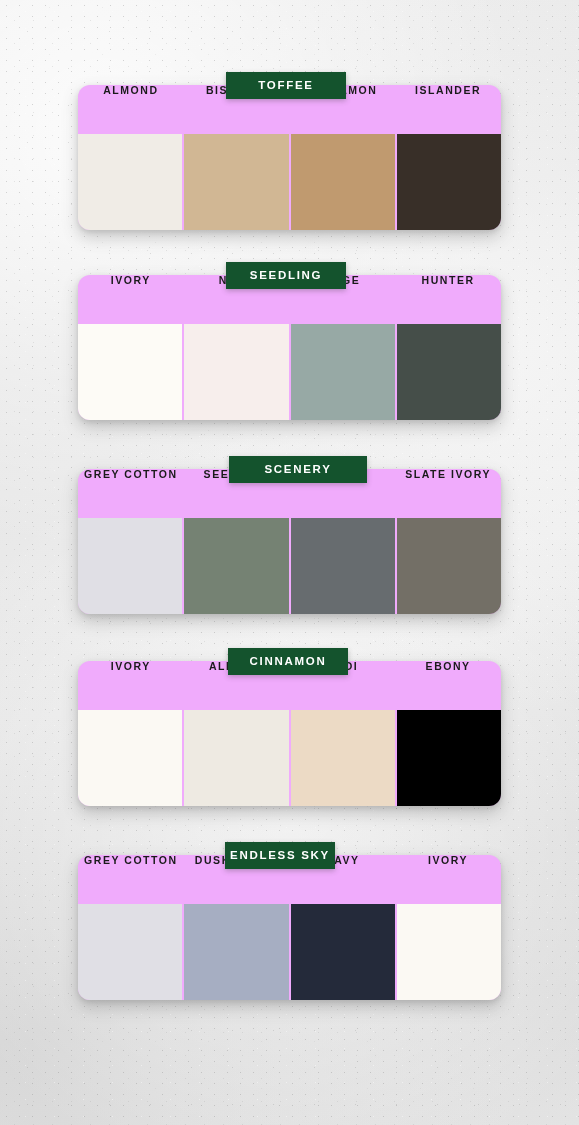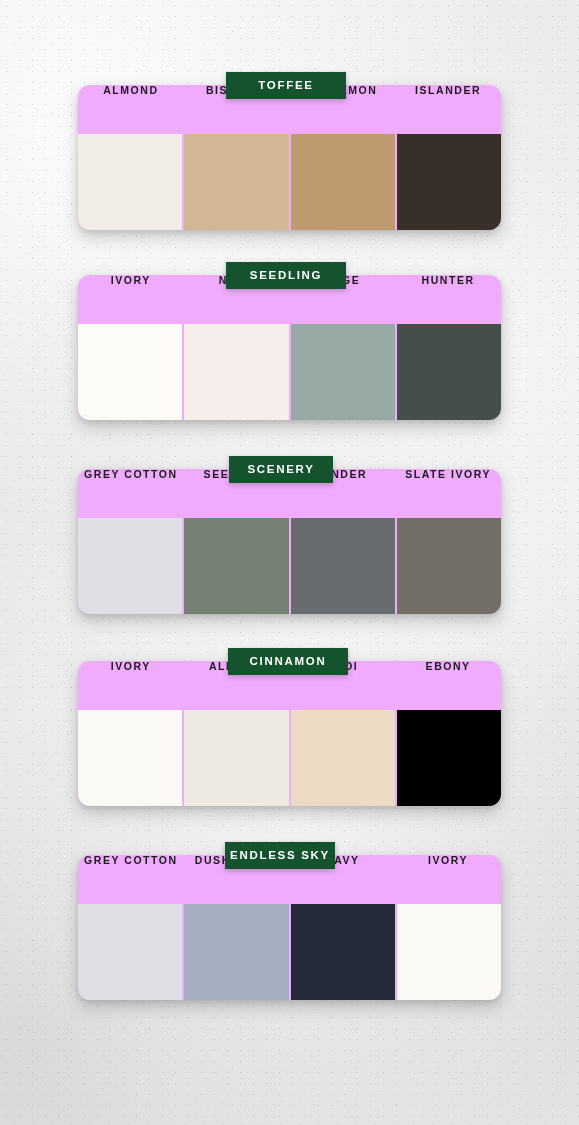--- a/index.html
+++ b/index.html
@@ -161,21 +161,21 @@
           <div class="label">SLATE IVORY</div>
         </div>
       </div>
       <div class="swatches">
         <div class="swatch" style="background-color: rgb(224, 223, 229);"></div>
         <div class="swatch" style="background-color: rgb(117, 130, 115);"></div>
         <div class="swatch" style="background-color: rgb(103, 108, 111);"></div>
         <div class="swatch" style="background-color: rgb(115, 111, 102);"></div>
       </div>
     </div>
-    <div class="tab" style="top: 456px; left: 229px; width: 104px;">SCENERY</div>
+    <div class="tab" style="top: 456px; left: 229px; width: 138px;">SCENERY</div>
     <div class="card" style="top: 661px;">
       <div class="card-head">
         <div class="labels">
           <div class="label">IVORY</div>
           <div class="label">ALMOND</div>
           <div class="label">NUDI</div>
           <div class="label">EBONY</div>
         </div>
       </div>
       <div class="swatches">

